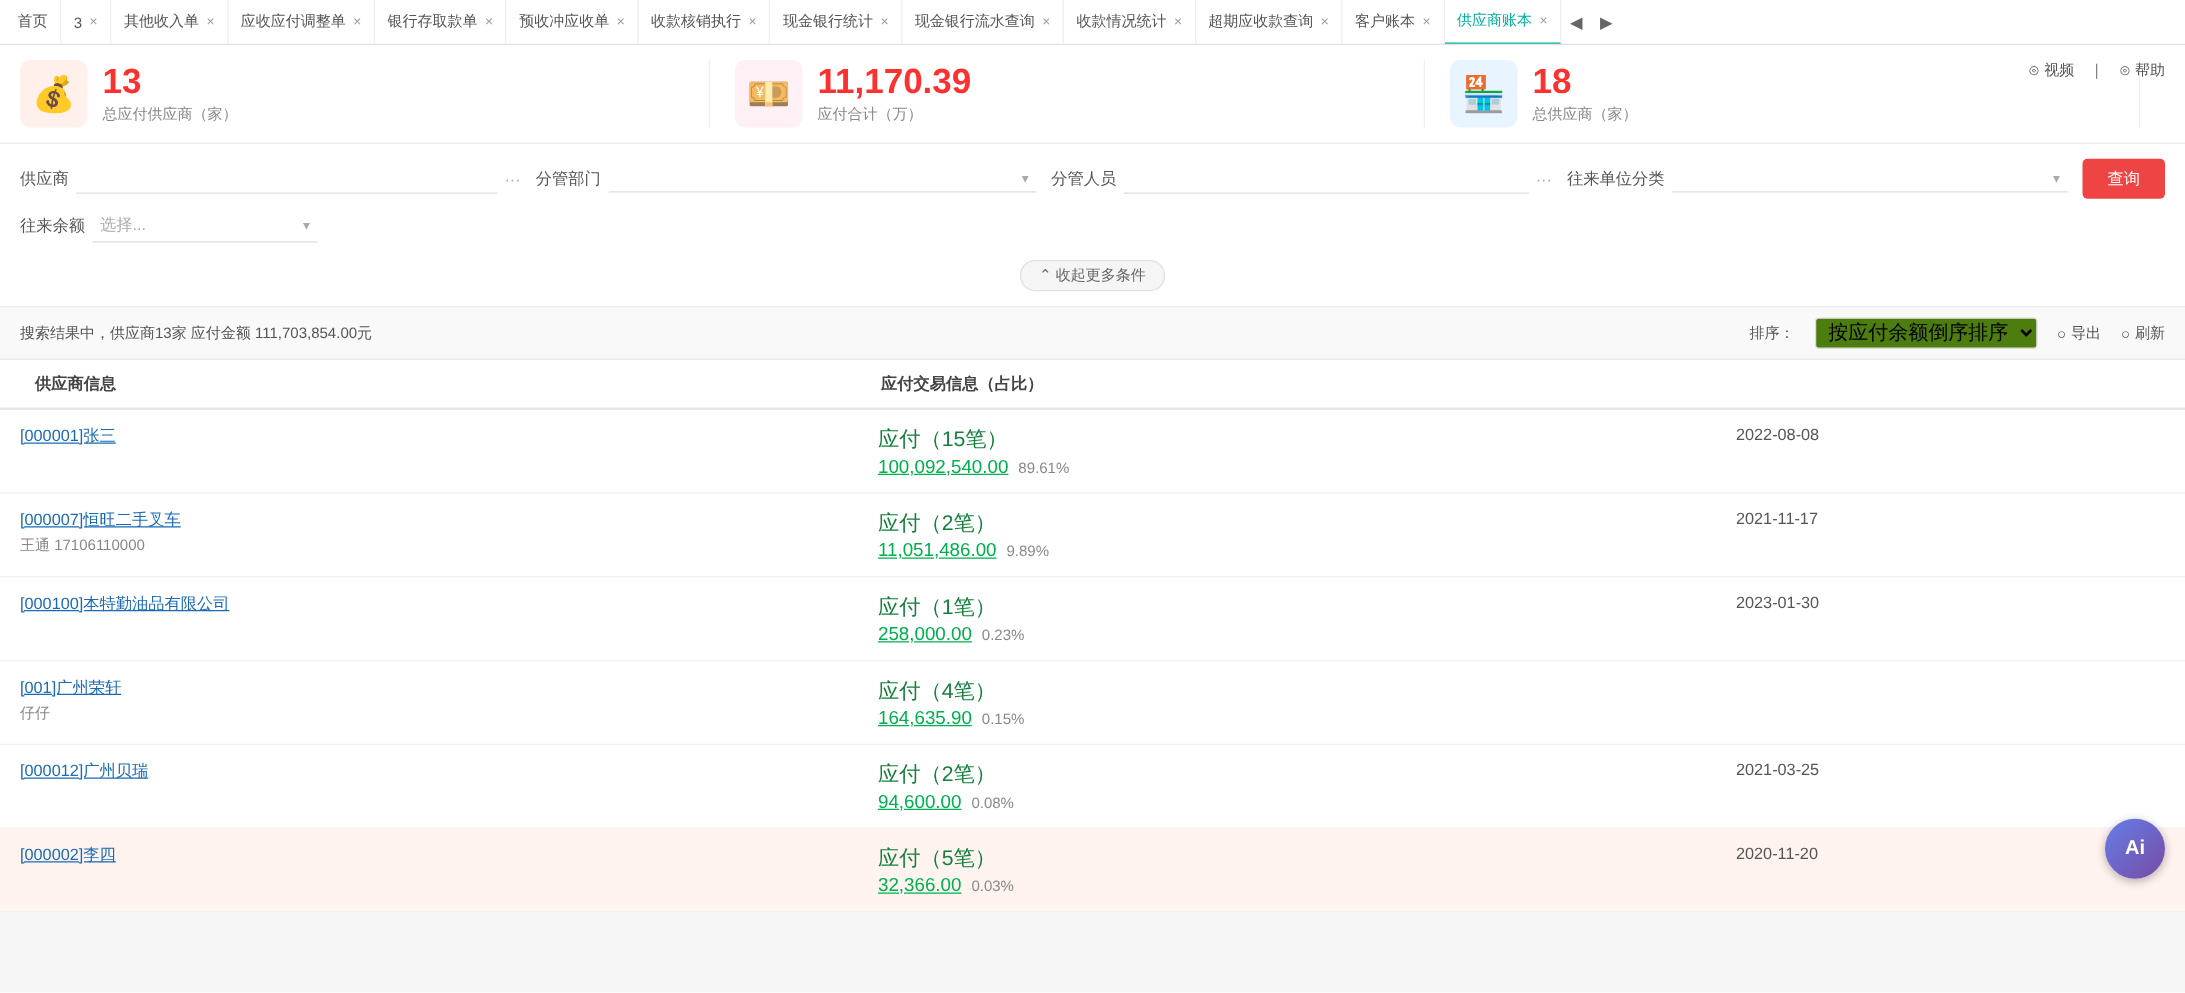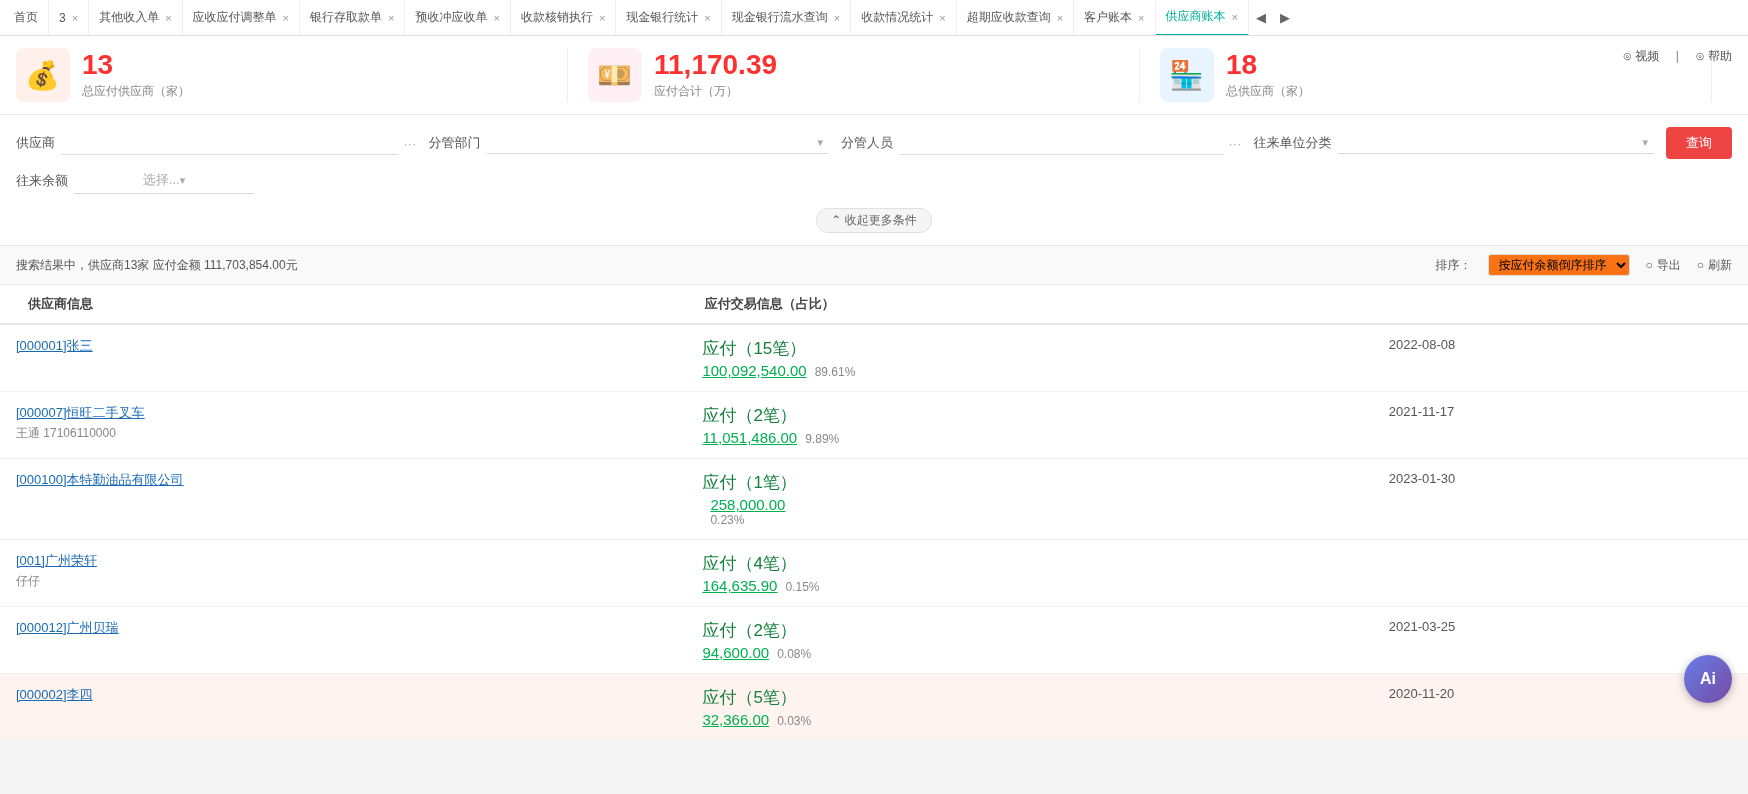--- a/index.html
+++ b/index.html
@@ -160,23 +160,23 @@
     .result-tools {
       display: flex;
       align-items: center;
       gap: 16px;
     }
     .sort-label { color: #555; }
     .sort-select {
       border: 1px solid #ddd;
       border-radius: 3px;
       padding: 2px 6px;
-      font-size: 12px;
-      cursor: pointer;
-      background: #f97316;
+      font-size: 16px;
+      cursor: pointer;
+      background: #4d7c0f;
     }
     .tool-btn {
       display: flex;
       align-items: center;
       gap: 4px;
       cursor: pointer;
       color: #555;
     }
 
     
@@ -316,21 +316,21 @@
       <div class="filter-dropdown">
         <span></span>
         <span class="dropdown-arrow">▾</span>
       </div>
     </div>
     <button class="search-btn">查询</button>
   </div>
   <div class="filter-row">
     <div class="filter-item">
       <span class="filter-label">往来余额</span>
-      <div class="filter-dropdown" style="max-width:180px;justify-content:center;">
+      <div class="filter-dropdown" style="max-width:180px;">
         <span style="color:#aaa;">选择...</span>
         <span class="dropdown-arrow">▾</span>
       </div>
     </div>
   </div>
   <div class="collapse-bar">
     <button class="collapse-btn">⌃ 收起更多条件</button>
   </div>
 </div>
 
@@ -378,21 +378,21 @@
             <span class="tx-amount">11,051,486.00</span>
             <span class="tx-pct">9.89%</span>
           </div>
         </div>
         <div class="last-pay">2021-11-17</div>
       </div>
       <div class="table-row">
         <div><a class="supplier-link" href="#">[000100]本特勤油品有限公司</a></div>
         <div>
           <div class="tx-label">应付（1笔）</div>
-          <div style="display: flex; align-items: baseline; flex-direction: column;">
+          <div style="display: flex; align-items: baseline;">
             <span class="tx-amount">258,000.00</span>
             <span class="tx-pct">0.23%</span>
           </div>
         </div>
         <div class="last-pay">2023-01-30</div>
       </div>
       <div class="table-row">
         <div><a class="supplier-link" href="#">[001]广州荣轩</a><div class="supplier-sub">仔仔</div></div>
         <div>
           <div class="tx-label">应付（4笔）</div>

